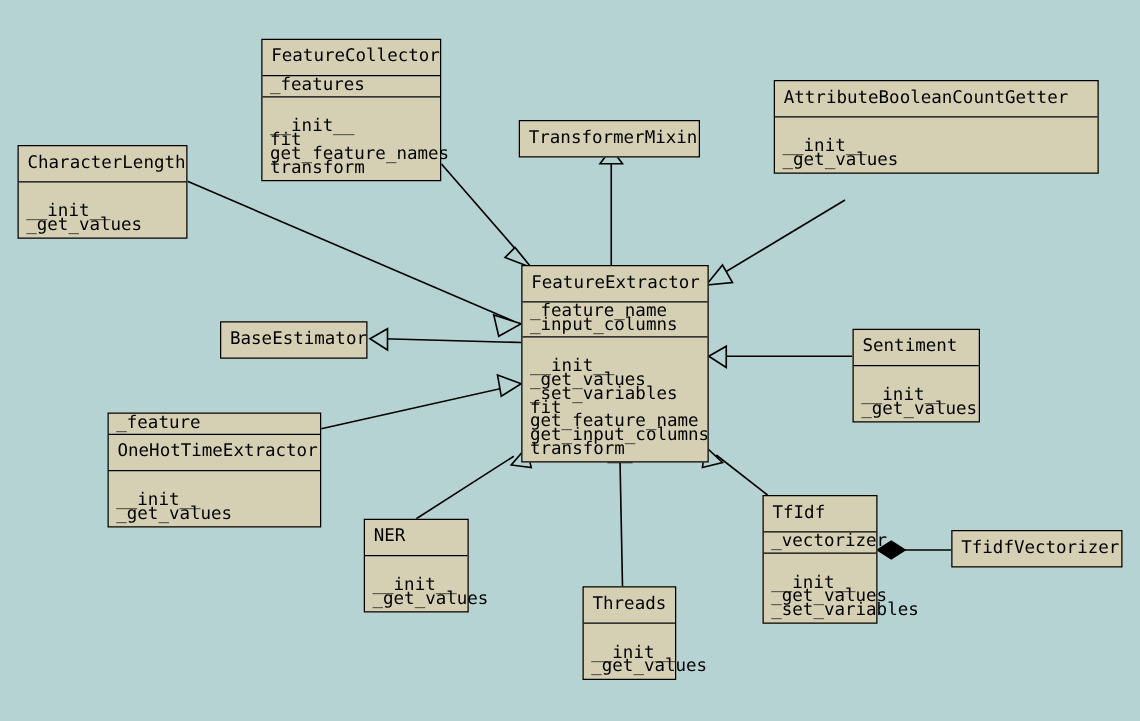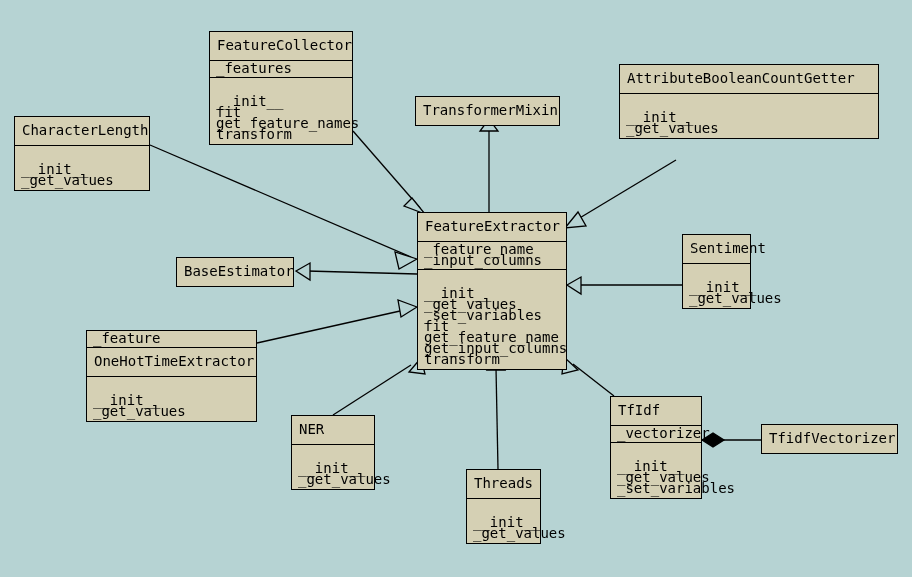--- a/index.html
+++ b/index.html
@@ -173,21 +173,21 @@
       <div class="member">get_feature_name</div>
       <div class="member">get_input_columns</div>
       <div class="member">transform</div>
     </div>
   </div>
 
   <div class="uml-class" style="left:176px; top:257px; width:118px;">
     <div class="compartment cls-name">BaseEstimator</div>
   </div>
 
-  <div class="uml-class" style="left:682px; top:234px; width:69px;">
+  <div class="uml-class" style="left:682px; top:263px; width:102px;">
     <div class="compartment cls-name">Sentiment</div>
     <div class="compartment members">
       <div class="member">__init__</div>
       <div class="member">_get_values</div>
     </div>
   </div>
 
   <div class="uml-class" style="left:86px; top:330px; width:171px;">
     <div class="compartment attrs">
       <div class="member">_feature</div>

